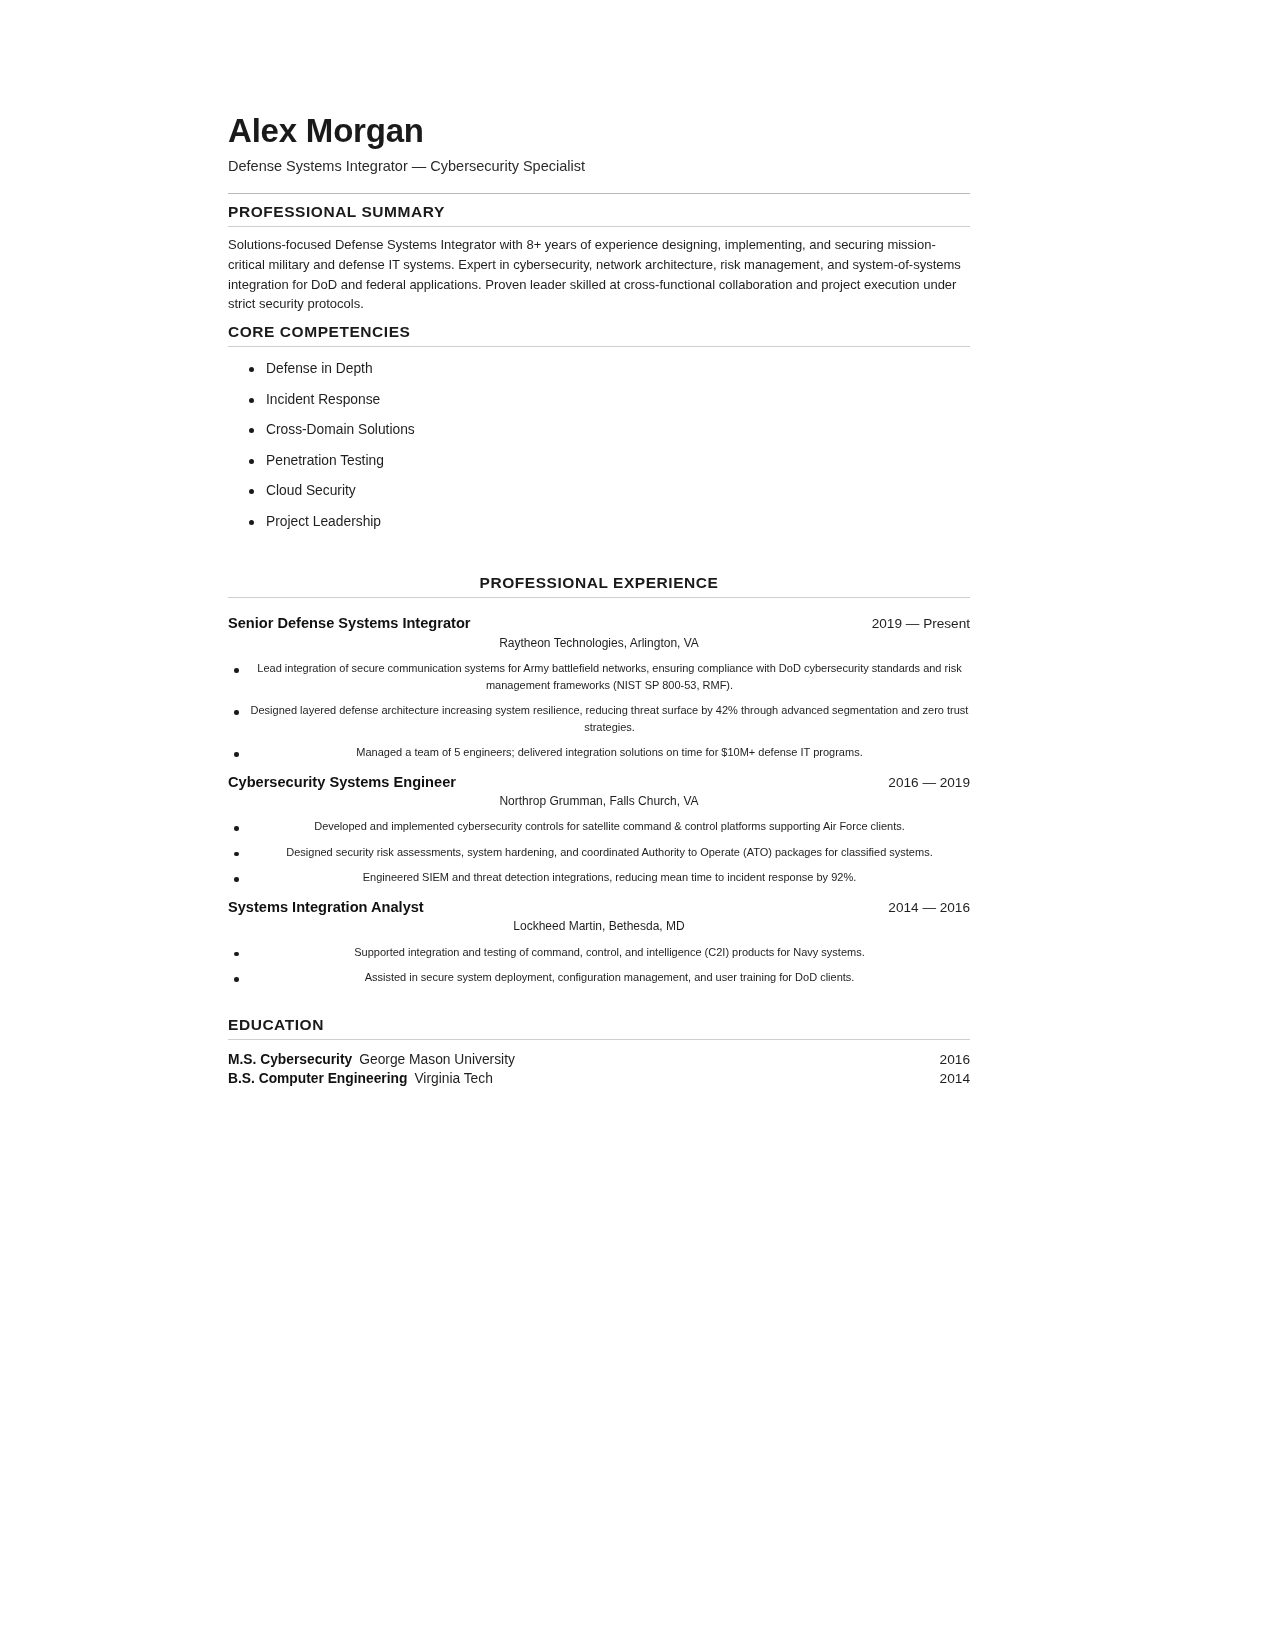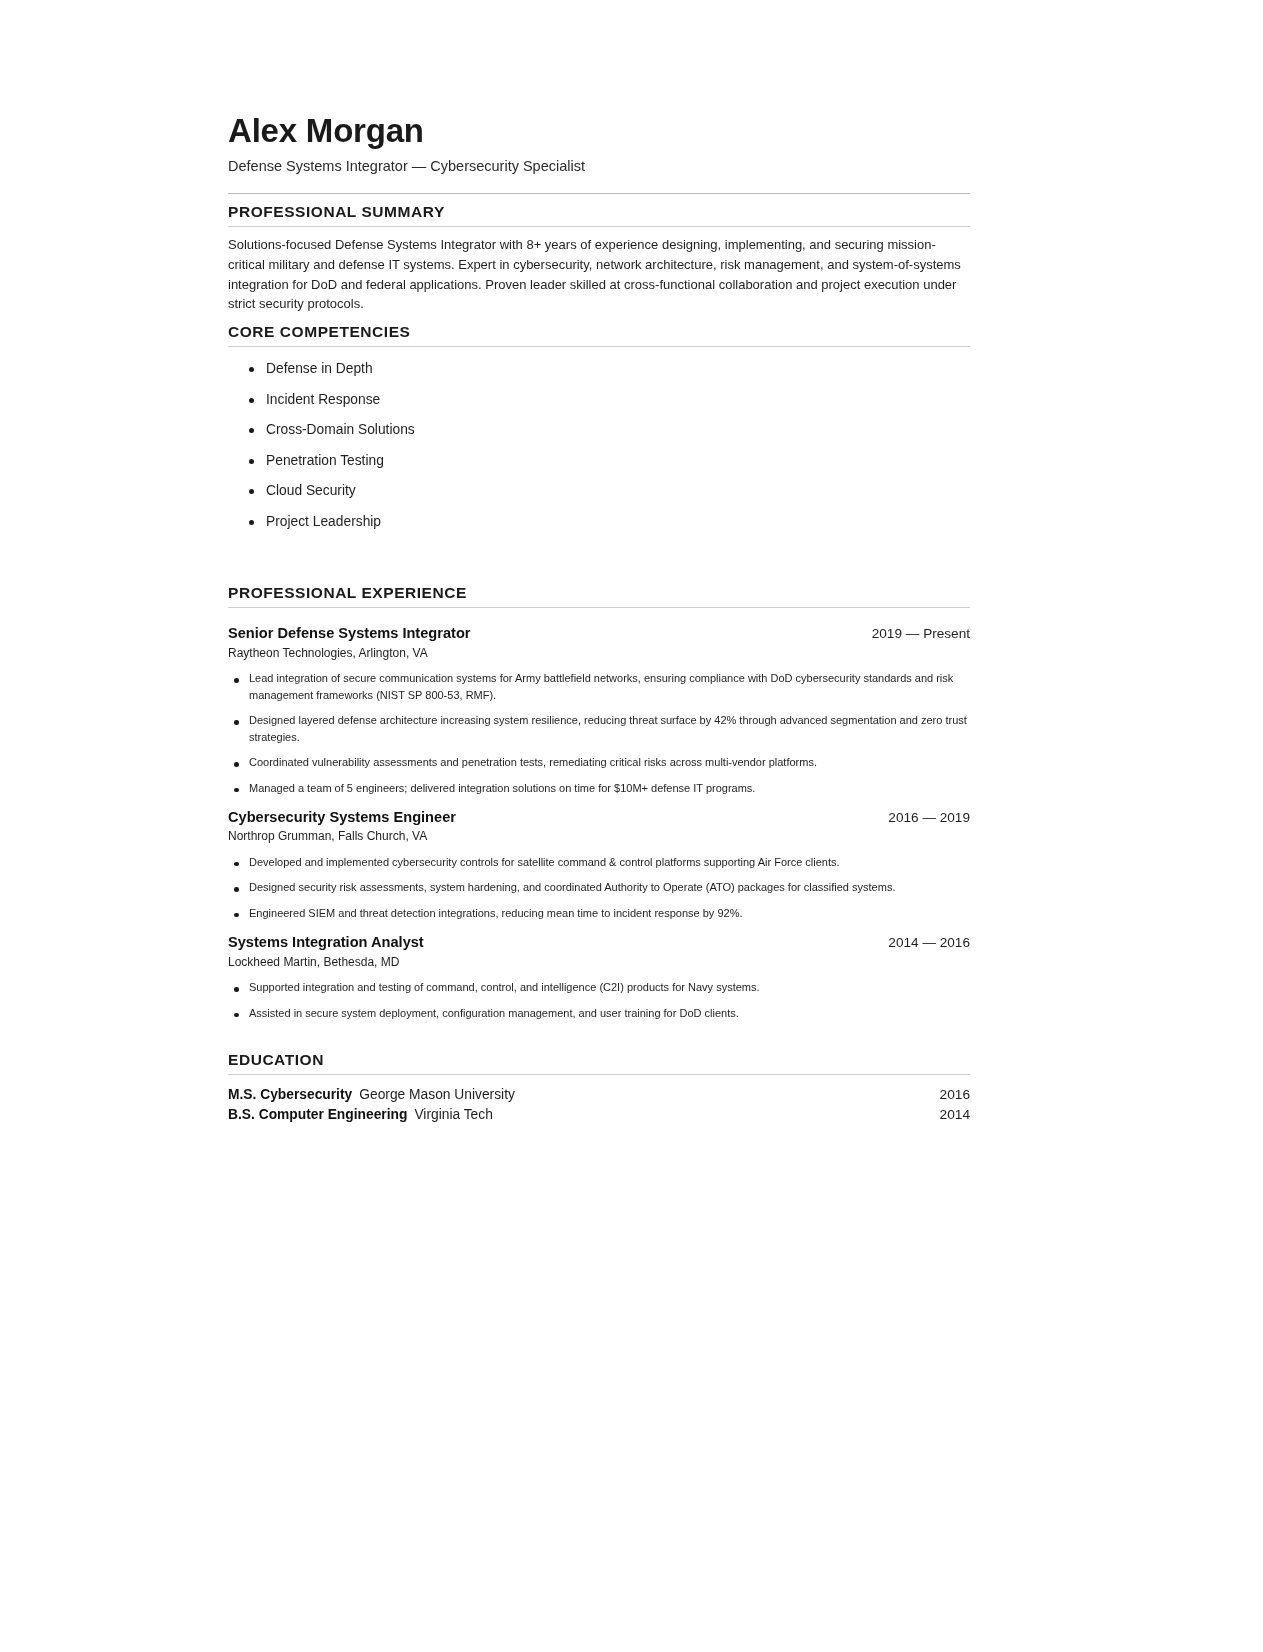--- a/index.html
+++ b/index.html
@@ -220,34 +220,33 @@
           <div class="comp-item">Defense in Depth</div>
           <div class="comp-item">Incident Response</div>
           <div class="comp-item">Cross-Domain Solutions</div>
           <div class="comp-item">Penetration Testing</div>
           <div class="comp-item">Cloud Security</div>
           <div class="comp-item">Project Leadership</div>
         </div>
       </div>
     </div>
 
-    <div class="section" style="margin-top:40px;">
+    <div class="section" style="margin-top:30px;text-align:center;">
       <div class="section-title">PROFESSIONAL EXPERIENCE</div>
       <hr class="section-rule">
 
       <div class="job">
         <div class="job-head">
           <div class="job-title">Senior Defense Systems Integrator</div>
           <div class="job-dates">2019 — Present</div>
         </div>
         <div class="job-company">Raytheon Technologies, Arlington, VA</div>
         <div class="bullets">
           <div class="bullet">Lead integration of secure communication systems for Army battlefield networks, ensuring compliance with DoD cybersecurity standards and risk management frameworks (NIST SP 800-53, RMF).</div>
           <div class="bullet">Designed layered defense architecture increasing system resilience, reducing threat surface by 42% through advanced segmentation and zero trust strategies.</div>
-          <div class="bullet">Coordinated vulnerability assessments and penetration tests, remediating critical risks across multi-vendor platforms.</div>
           <div class="bullet">Managed a team of 5 engineers; delivered integration solutions on time for $10M+ defense IT programs.</div>
         </div>
       </div>
 
       <div class="job" style="margin-top:12px;">
         <div class="job-head">
           <div class="job-title">Cybersecurity Systems Engineer</div>
           <div class="job-dates">2016 — 2019</div>
         </div>
         <div class="job-company">Northrop Grumman, Falls Church, VA</div>

